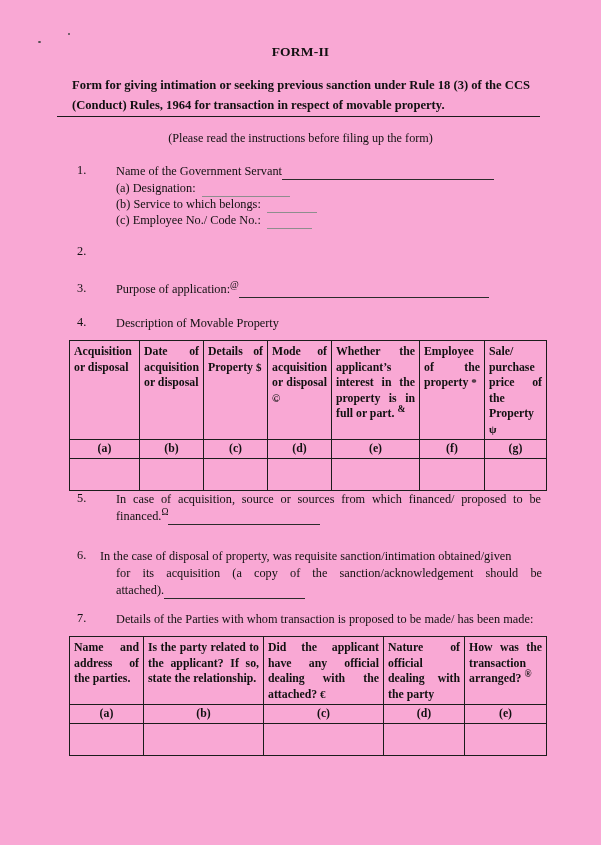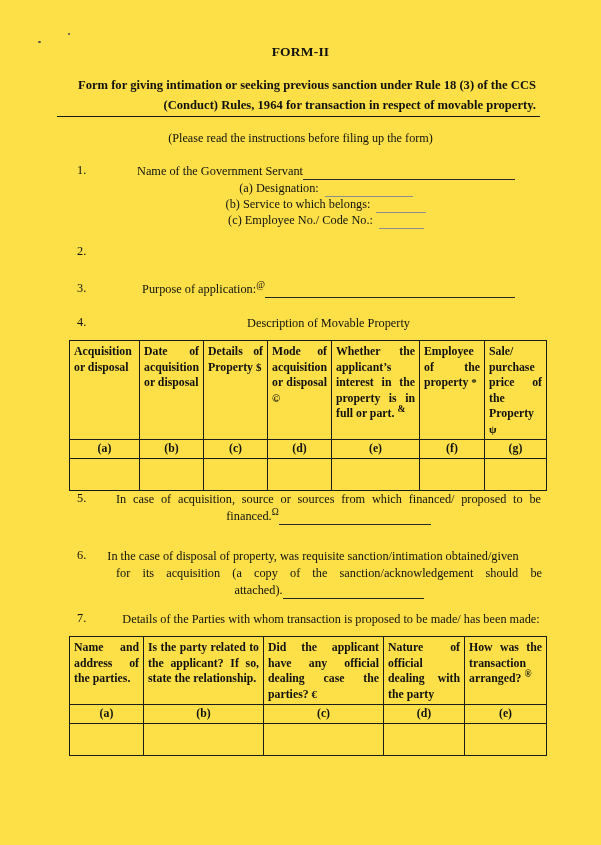--- a/index.html
+++ b/index.html
@@ -12,21 +12,21 @@
     height: 845px;
     position: relative;
     font-family: "Liberation Serif", "DejaVu Serif", serif;
     color: #111111;
     overflow: hidden;
   }
 
   .page {
     position: absolute;
     inset: 0;
-    background: #fde047;
+    background: #f9a8d4;
   }
 
   
   .speck {
     position: absolute;
     background: #4a4a4a;
     border-radius: 50%;
   }
   .speck-a { left: 38px; top: 41px; width: 3px; height: 2px; }
   .speck-b { left: 68px; top: 33px; width: 2px; height: 2px; }
@@ -39,21 +39,21 @@
     font-weight: bold;
     font-size: 13.5px;
     letter-spacing: 0.2px;
   }
 
   .subtitle {
     position: absolute;
     left: 72px;
     right: 65px;
     top: 75px;
-    text-align: right;
+    text-align: left;
     font-weight: bold;
     font-size: 12.6px;
     line-height: 20px;
   }
 
   .rule {
     position: absolute;
     left: 57px;
     top: 116px;
     width: 483px;
@@ -71,21 +71,20 @@
   .num {
     position: absolute;
     width: 30px;
     text-align: left;
     font-size: 12.3px;
   }
   .body-txt {
     position: absolute;
     font-size: 12.3px;
     line-height: 17px;
-    text-align: center;
   }
 
   .just {
     text-align: justify;
     text-align-last: justify;
   }
 
   .blank {
     display: inline-block;
     border-bottom: 1px solid #2b2b2b;
@@ -275,21 +274,21 @@
     </colgroup>
     <tbody>
       <tr>
         <td class="hdr">
           <span>Name and address of the parties.</span>
         </td>
         <td class="hdr">
           <span>Is the party related to the applicant? If so, state the relationship.</span>
         </td>
         <td class="hdr">
-          <span>Did the applicant have any official dealing case the parties?</span>
+          <span>Did the applicant have any official dealing with the attached?</span>
           <span class="inl-sym">€</span>
         </td>
         <td class="hdr">
           <span>Nature of official dealing with the party</span>
         </td>
         <td class="hdr">
           <span>How was the transaction arranged?</span>
           <sup class="sym">®</sup>
         </td>
       </tr>

